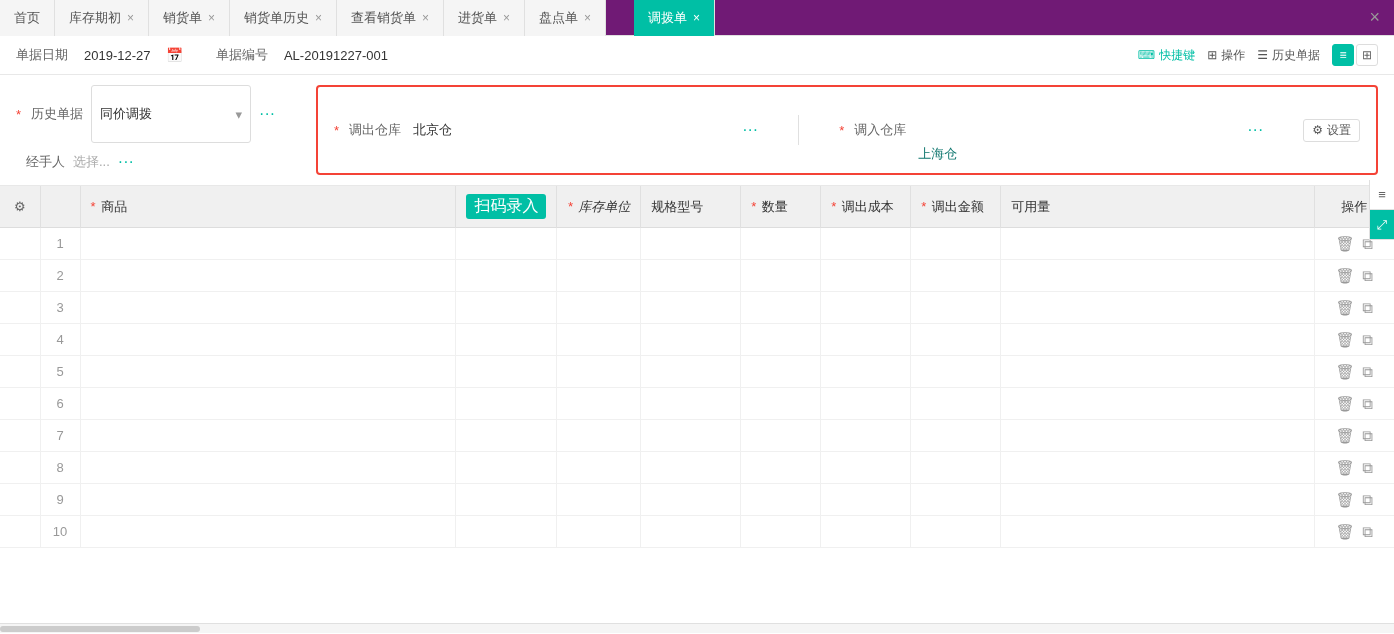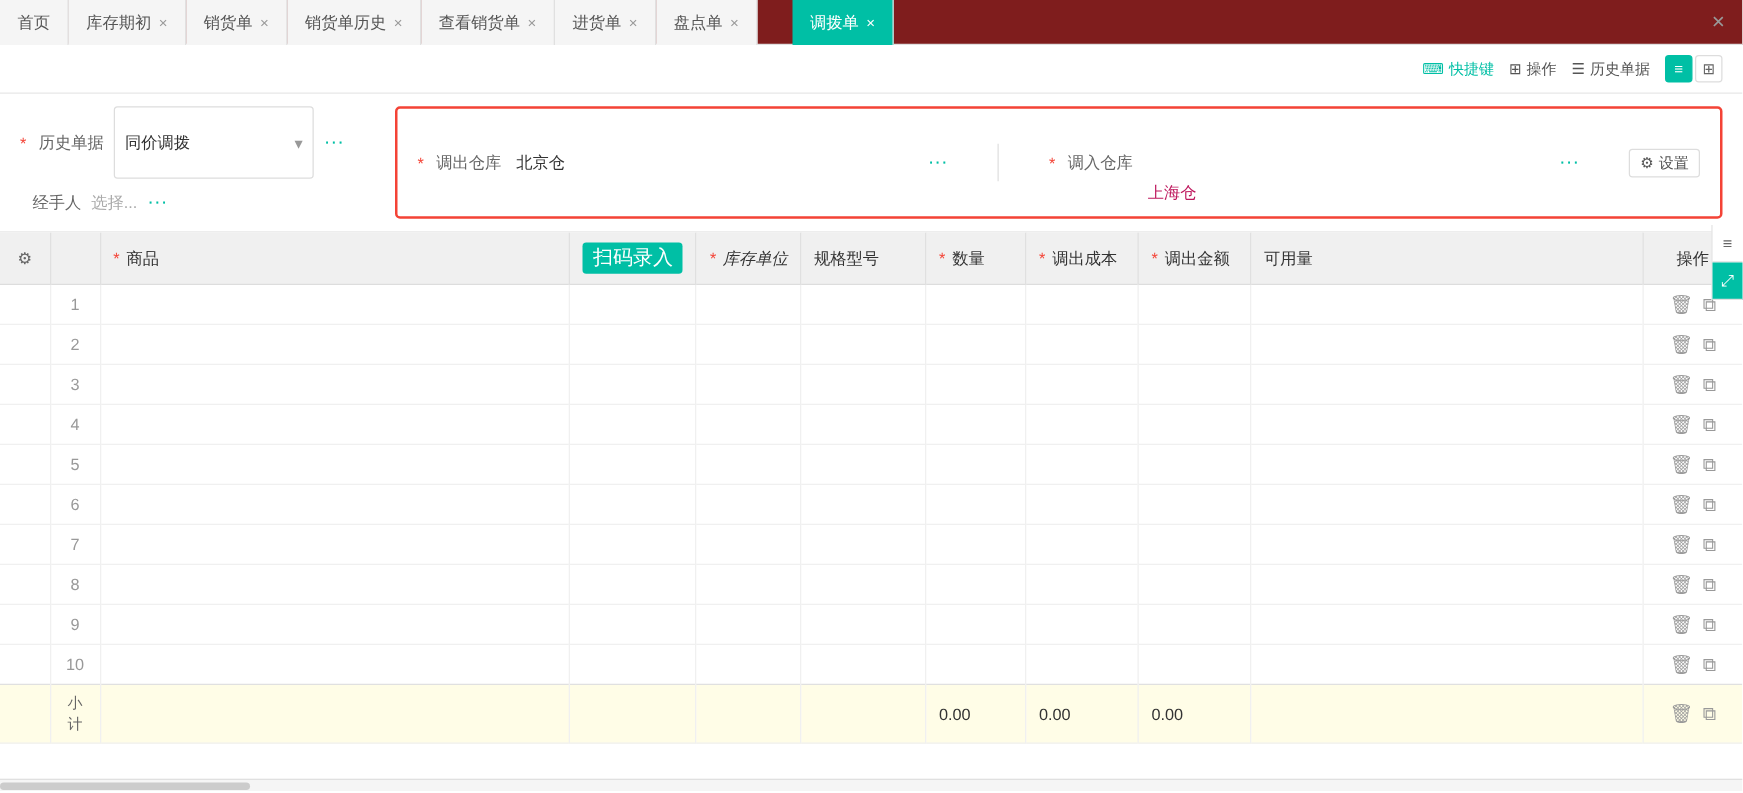--- a/index.html
+++ b/index.html
@@ -3,21 +3,21 @@
   <meta charset="utf-8">
   <style>
     * { box-sizing: border-box; margin: 0; padding: 0; }
     body { font-family: 'Microsoft YaHei', Arial, sans-serif; font-size: 13px; color: #333; background: #fff; overflow: hidden; }
 
     
     .tab-bar {
       display: flex;
       align-items: center;
       border-bottom: 1px solid #e0e0e0;
-      background: #7f1d1d;
+      background: #701a75;
       height: 36px;
       padding-left: 0;
     }
     .tab-item {
       display: flex;
       align-items: center;
       padding: 0 14px;
       height: 36px;
       cursor: pointer;
       font-size: 13px;
@@ -367,20 +367,27 @@
   <div class="tab-item active">
     <span>调拨单</span>
     <span class="close-btn">×</span>
   </div>
   <span class="tab-close-global">×</span>
 </div>
 
 <div class="main-content">
 
   <div class="toolbar">
+    <div class="toolbar-left">
+      <span class="field-label">单据日期</span>
+      <span class="field-value">2019-12-27</span>
+      <span class="calendar-icon">📅</span>
+      <span class="field-label" style="margin-left:16px;">单据编号</span>
+      <span class="field-value">AL-20191227-001</span>
+    </div>
     <div class="toolbar-right">
       <div class="toolbar-btn">
         <span class="active-tab-highlight">⌨</span>
         <span class="active-tab-highlight">快捷键</span>
       </div>
       <div class="toolbar-btn">
         <span>⊞</span>
         <span>操作</span>
       </div>
       <div class="toolbar-btn">
@@ -421,21 +428,21 @@
       <div class="warehouse-group">
         <span class="required-star">*</span>
         <span class="field-label">调出仓库</span>
         <span class="field-value" style="color:#333;margin-left:4px;">北京仓</span>
         <span class="dots-btn" style="margin-left:auto;">···</span>
       </div>
       <div class="warehouse-divider"></div>
       <div class="warehouse-group">
         <span class="required-star">*</span>
         <span class="field-label">调入仓库</span>
-        <span class="field-value" style="color:#be185d;margin-left:4px;margin-top:48px;">上海仓</span>
+        <span class="field-value" style="color:#0f766e;margin-left:4px;margin-top:48px;">上海仓</span>
         <span class="dots-btn" style="margin-left:auto;">···</span>
       </div>
       <div class="settings-btn">
         <span>⚙</span>
         <span>设置</span>
       </div>
     </div>
   </div>
 
   <div class="table-wrapper">
@@ -635,36 +642,20 @@
       <td class="col-spec"></td>
       <td class="col-qty"></td>
       <td class="col-cost"></td>
       <td class="col-amount"></td>
       <td class="col-available"></td>
       <td class="col-op">
         <span class="op-icon">🗑</span>
         <span class="op-icon">⧉</span>
       </td>
     </tr>
-          <tr class="subtotal-row">
-      <td class="col-settings"></td>
-      <td class="row-num" style="font-size:12px;color:#666;">小计</td>
-      <td class="col-product"></td>
-      <td class="col-scan"></td>
-      <td class="col-unit"></td>
-      <td class="col-spec"></td>
-      <td class="col-qty">0.00</td>
-      <td class="col-cost">0.00</td>
-      <td class="col-amount">0.00</td>
-      <td class="col-available"></td>
-      <td class="col-op">
-        <span class="op-icon">🗑</span>
-        <span class="op-icon">⧉</span>
-      </td>
-    </tr>
         </tbody>
     </table>
   </div>
 
   <div class="bottom-scrollbar">
     <div class="bottom-scrollbar-thumb"></div>
   </div>
 </div>
 
 <div class="right-panel">

